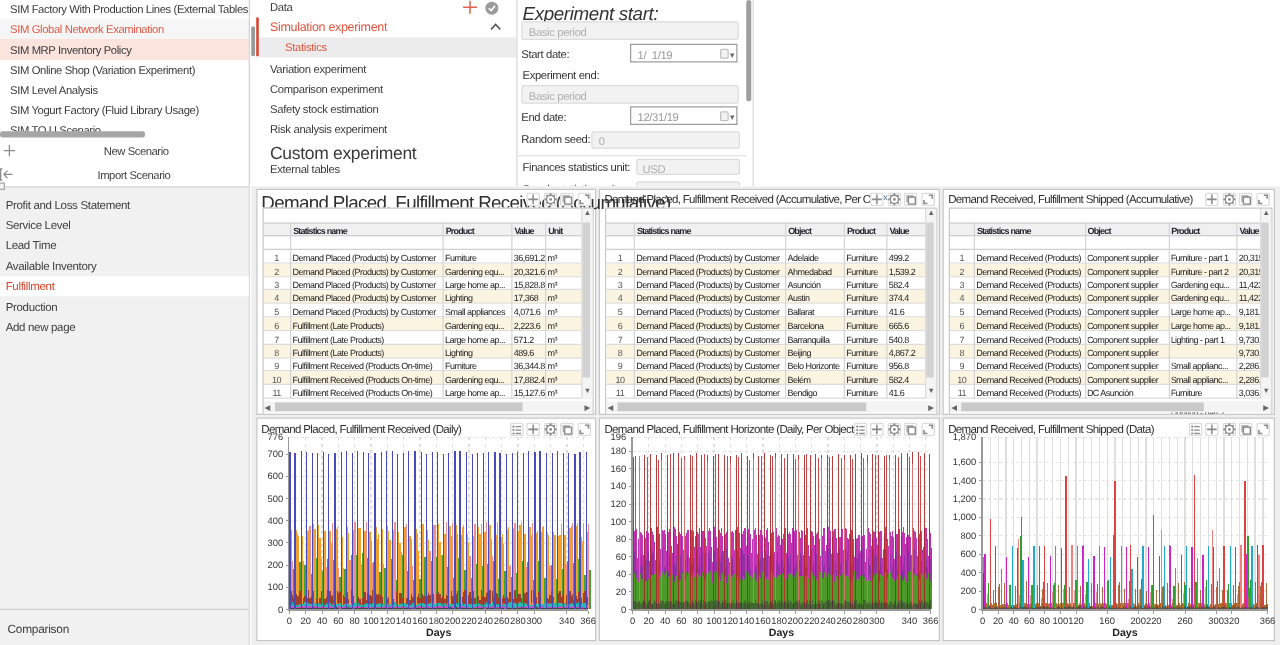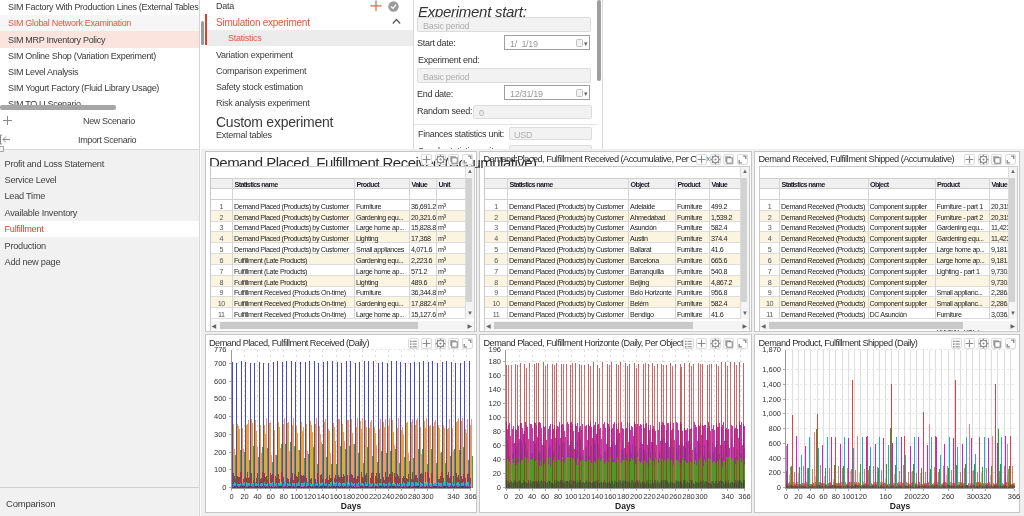--- a/index.html
+++ b/index.html
@@ -242,21 +242,21 @@
 <svg class="a" style="left:723.0px;top:337.5px;" width="11" height="11" viewBox="0 0 10 10">
     <rect x="0.5" y="0.5" width="9" height="9" rx="1.5" fill="#fff" stroke="#dcdcdc"></rect>
     <rect x="1.8" y="1.8" width="5.4" height="5.4" fill="#b5b5b5"></rect>
     <rect x="3.4" y="3.4" width="5" height="5" fill="#fff" stroke="#8a8a8a" stroke-width="1"></rect>
   </svg>
 <svg class="a" style="left:736.5px;top:337.5px;" width="11" height="11" viewBox="0 0 10 10">
     <rect x="0.5" y="0.5" width="9" height="9" rx="1.5" fill="#fff" stroke="#dcdcdc"></rect>
     <path d="M5.5 2H8V4.5" stroke="#8a8a8a" stroke-width="1.2" fill="none"></path>
     <path d="M4.5 8H2V5.5" stroke="#8a8a8a" stroke-width="1.2" fill="none"></path>
   </svg>
-<div class="tx" style="left:758.5px;top:337.8px;font-size:9.2px;color:#2e2e2e;letter-spacing:-0.52px;">Demand Product, Fulfillment Shipped (Daily)</div>
+<div class="tx" style="left:758.5px;top:337.8px;font-size:9.2px;color:#2e2e2e;letter-spacing:-0.52px;">Demand Received, Fulfillment Shipped (Data)</div>
 <svg class="a" style="left:950.5px;top:337.5px;" width="11" height="11" viewBox="0 0 10 10">
     <rect x="0.5" y="0.5" width="9" height="9" rx="1.5" fill="#fff" stroke="#dcdcdc"></rect>
     <circle cx="2.5" cy="3" r="0.8" fill="#8a8a8a"></circle>
     <line x1="4" y1="3" x2="8" y2="3" stroke="#8a8a8a"></line>
     <circle cx="2.5" cy="5.5" r="0.8" fill="#8a8a8a"></circle>
     <line x1="4" y1="5.5" x2="8" y2="5.5" stroke="#8a8a8a"></line>
     <circle cx="2.5" cy="8" r="0.8" fill="#8a8a8a"></circle>
     <line x1="4" y1="8" x2="8" y2="8" stroke="#8a8a8a"></line>
   </svg>
 <svg class="a" style="left:964.0px;top:337.5px;" width="11" height="11" viewBox="0 0 10 10">

